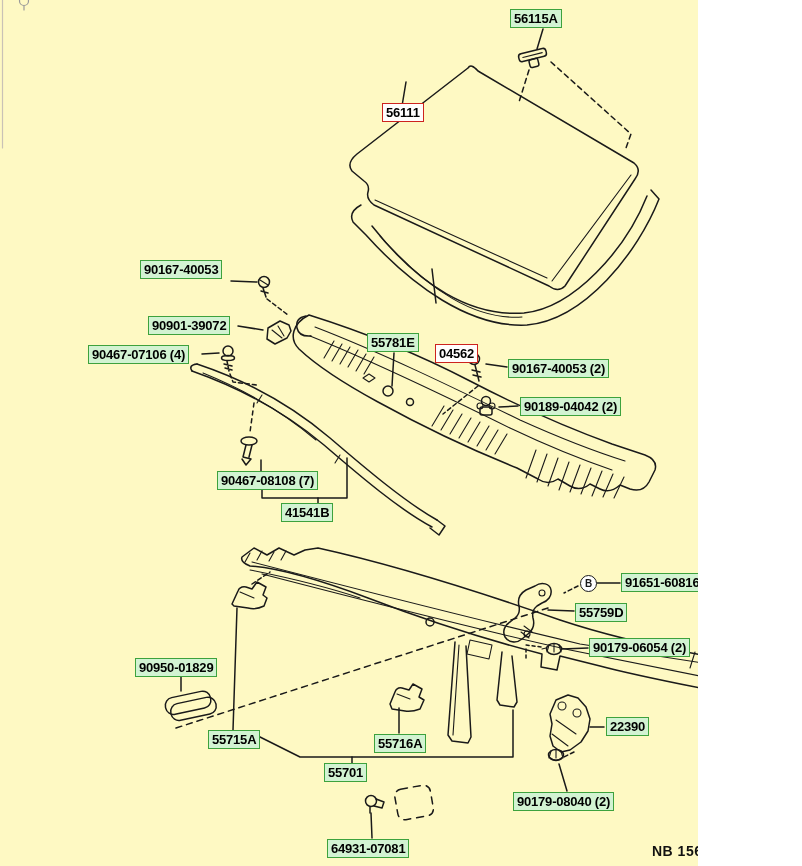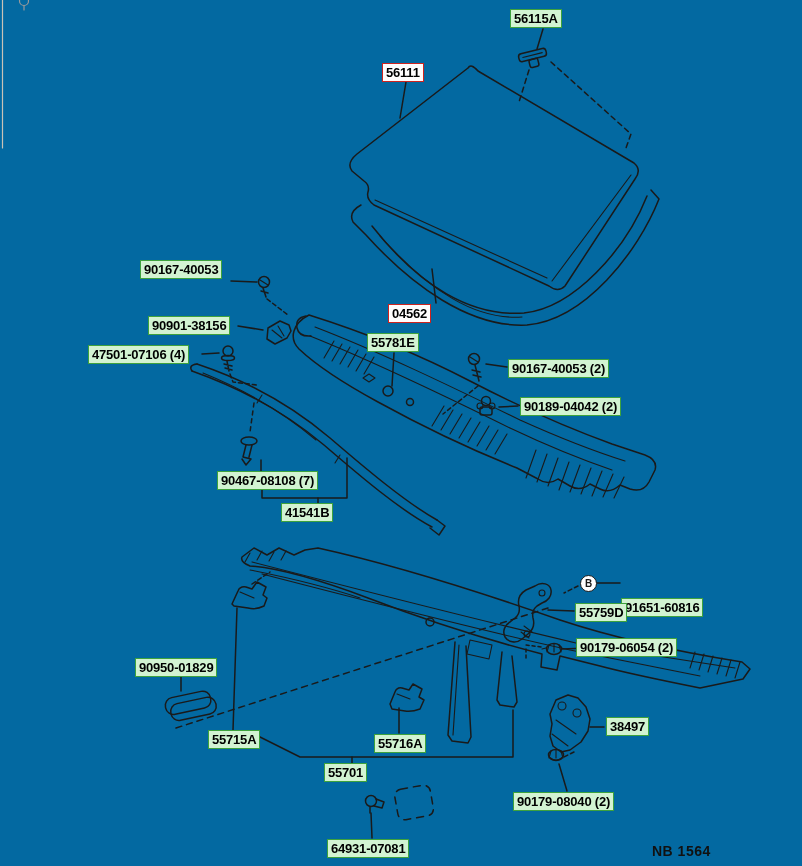--- a/index.html
+++ b/index.html
@@ -1,22 +1,22 @@
 <!DOCTYPE html>
 <html style="--green-bg: #d2f3d2; --green-border: #3da23d; --red-border: #cd231e;"><head>
 <meta charset="utf-8">
 <style>
   html,body{margin:0;padding:0;background:#ffffff;}
-  .stage{position:relative;width:802px;height:866px;background:#0369a1;overflow:hidden;
+  .stage{position:relative;width:698px;height:866px;background:#fef9c3;overflow:hidden;
          font-family:"Liberation Sans",sans-serif;}
   .stage svg{position:absolute;left:0;top:0;}
   .lbl{position:absolute;font:bold 13px/15px "Liberation Sans",sans-serif;color:#000;
        letter-spacing:-0.2px;white-space:nowrap;padding:1px 3px;border:1.5px solid var(--green-border);
        background:var(--green-bg);cursor:pointer;}
-  .lbl.red{border-color:var(--red-border);background:#fffdfd;}
+  .lbl.red{border-color:var(--red-border);background:#fffdfd;margin-top:40px;}
   .plain-code{position:absolute;font:bold 14px "Liberation Sans",sans-serif;color:#111;
        letter-spacing:0.5px;white-space:nowrap;}
   .badge{position:absolute;width:15px;height:15px;border:1.5px solid #1a1a1a;border-radius:50%;
        font:bold 10px "Liberation Sans",sans-serif;color:#1a1a1a;display:flex;
        align-items:center;justify-content:center;background:#fff;}
   .hatch{stroke-width:1.1;}
   .thin{stroke-width:1.1;}
 </style>
 </head>
 <body>
@@ -234,36 +234,36 @@
 
   <g>
     <rect x="396" y="787" width="36" height="31" rx="7" transform="rotate(-10 414 802)" stroke-dasharray="7 6"></rect>
   </g>
 
 </g>
 </svg>
 
 <div class="lbl" style="left:510px;top:9px">56115A</div>
 <div class="lbl red" style="left:382px;top:63px">56111</div>
-<div class="lbl red" style="left:388px;top:304px">04562</div>
+<div class="lbl red" style="left:435px;top:304px">04562</div>
 <div class="lbl" style="left:140px;top:260px">90167-40053</div>
-<div class="lbl" style="left:148px;top:316px">90901-38156</div>
-<div class="lbl" style="left:88px;top:345px">47501-07106 (4)</div>
+<div class="lbl" style="left:148px;top:316px">90901-39072</div>
+<div class="lbl" style="left:88px;top:345px">90467-07106 (4)</div>
 <div class="lbl" style="left:367px;top:333px">55781E</div>
 <div class="lbl" style="left:508px;top:359px">90167-40053 (2)</div>
 <div class="lbl" style="left:520px;top:397px">90189-04042 (2)</div>
 <div class="lbl" style="left:217px;top:471px">90467-08108 (7)</div>
 <div class="lbl" style="left:281px;top:503px">41541B</div>
-<div class="lbl" style="left:621px;top:598px">91651-60816</div>
+<div class="lbl" style="left:621px;top:573px">91651-60816</div>
 <div class="lbl" style="left:575px;top:603px">55759D</div>
-<div class="lbl" style="left:576px;top:638px">90179-06054 (2)</div>
+<div class="lbl" style="left:589px;top:638px">90179-06054 (2)</div>
 <div class="lbl" style="left:135px;top:658px">90950-01829</div>
 <div class="lbl" style="left:208px;top:730px">55715A</div>
 <div class="lbl" style="left:374px;top:734px">55716A</div>
-<div class="lbl" style="left:606px;top:717px">38497</div>
+<div class="lbl" style="left:606px;top:717px">22390</div>
 <div class="lbl" style="left:324px;top:763px">55701</div>
 <div class="lbl" style="left:513px;top:792px">90179-08040 (2)</div>
 <div class="lbl" style="left:327px;top:839px">64931-07081</div>
 
 <div class="badge" style="left:580px;top:575px">B</div>
 <div class="plain-code" style="left:652px;top:843px">NB 1564</div>
 
 </div>
 
 </body></html>

